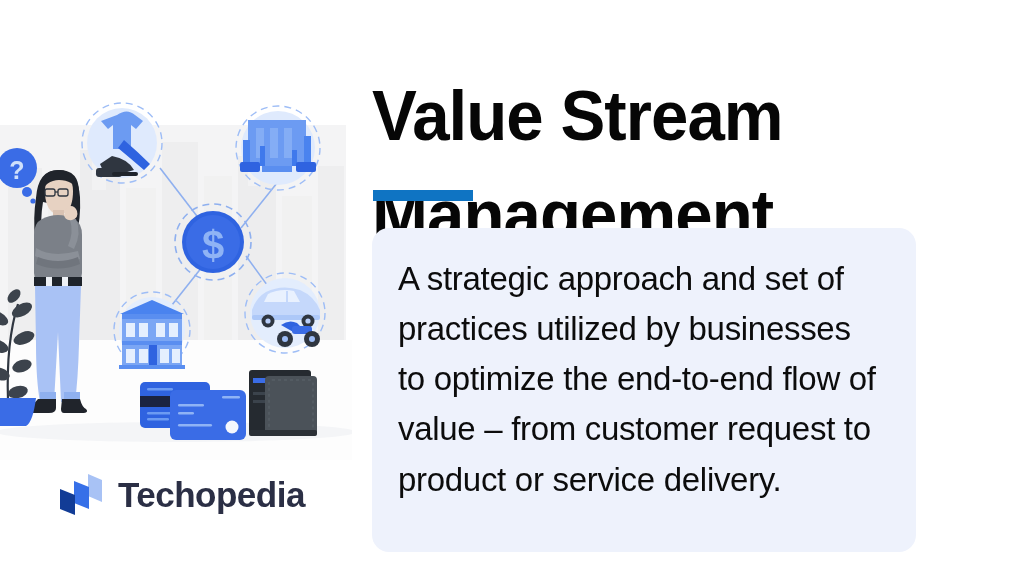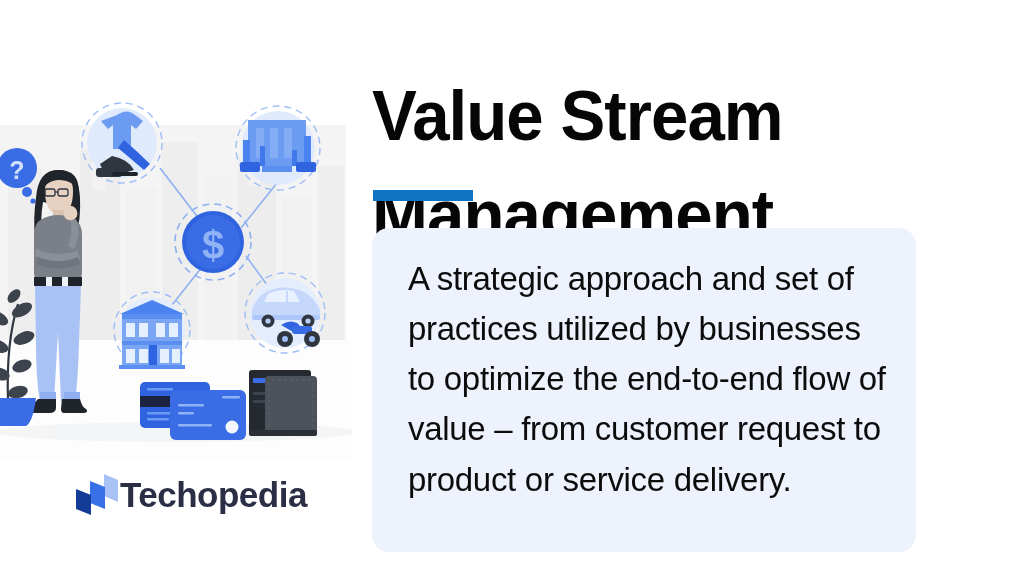--- a/index.html
+++ b/index.html
@@ -25,24 +25,25 @@
     left: 0;
     top: 0;
     width: 352px;
     height: 460px;
   }
   .illus-svg { display: block; width: 352px; height: 460px; }
 
   
   .logo {
     position: absolute;
-    left: 74px;
+    left: 58px;
     top: 472px;
     display: flex;
     align-items: center;
+    gap: 14px;
   }
   .logo-mark { width: 46px; height: 44px; display: block; }
   .logo-word {
     font-family: "Liberation Sans", sans-serif;
     font-size: 35px;
     font-weight: bold;
     color: #2b2f45;
     letter-spacing: -0.5px;
     line-height: 1;
   }
@@ -80,21 +81,21 @@
   }
   .callout {
     position: absolute;
     left: 0;
     top: 228px;
     width: 544px;
     height: 324px;
     background: #eef2fc;
     border-radius: 17px;
     box-sizing: border-box;
-    padding: 26px 30px 26px 36px;
+    padding: 26px 30px 26px 26px;
   }
   .callout-text {
     font-family: "Liberation Sans", sans-serif;
     font-size: 33px;
     line-height: 1.52;
     color: #0c0c0c;
     letter-spacing: -0.3px;
     margin: 0;
   }
 </style>

